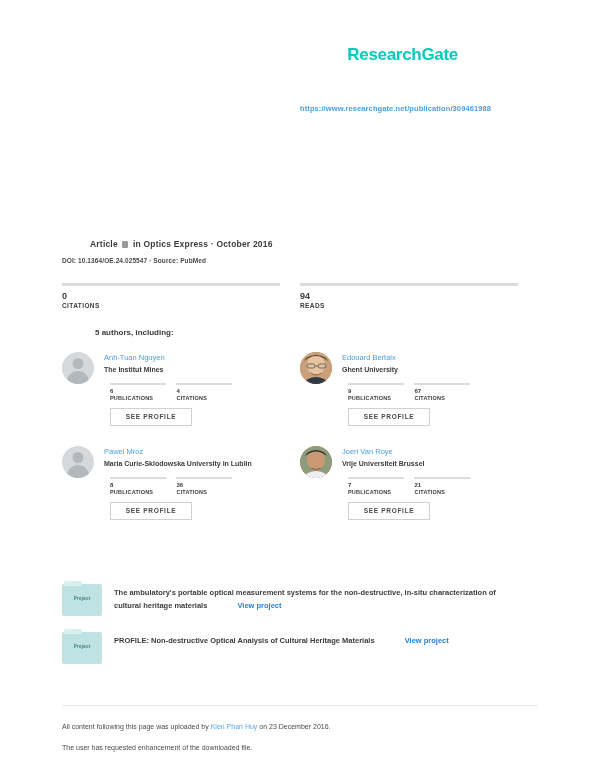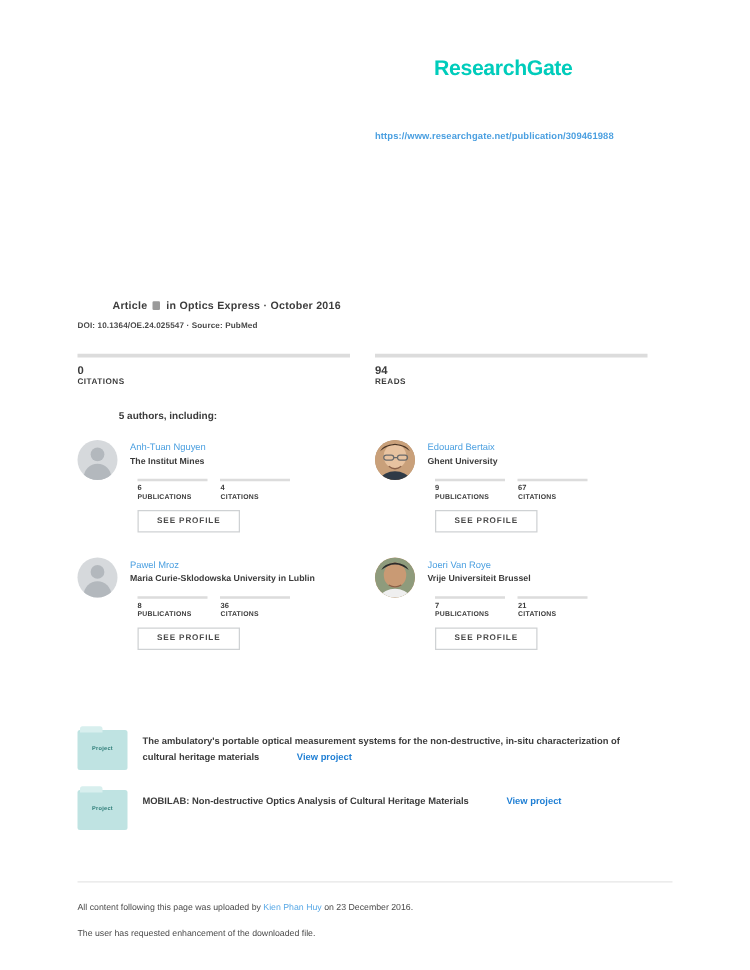--- a/index.html
+++ b/index.html
@@ -244,21 +244,21 @@
       <span class="view">View project</span>
     </div>
   </div>
 
   <div class="proj" style="top:632px;">
     <div class="folder">
       <div class="tab"></div>
       <div class="ftxt">Project</div>
     </div>
     <div class="ptext">
-      <span>MOBILAB: Non-destructive Optics Analysis of Cultural Heritage Materials</span>
+      <span>PROFILE: Non-destructive Optical Analysis of Cultural Heritage Materials</span>
       <span class="view">View project</span>
     </div>
   </div>
 
   <div class="foot-rule"></div>
   <div class="foot1">
     <span>All content following this page was uploaded by </span><span class="uploader">Kien Phan Huy</span><span> on 23 December 2016.</span>
   </div>
   <div class="foot2">The user has requested enhancement of the downloaded file.</div>
 

